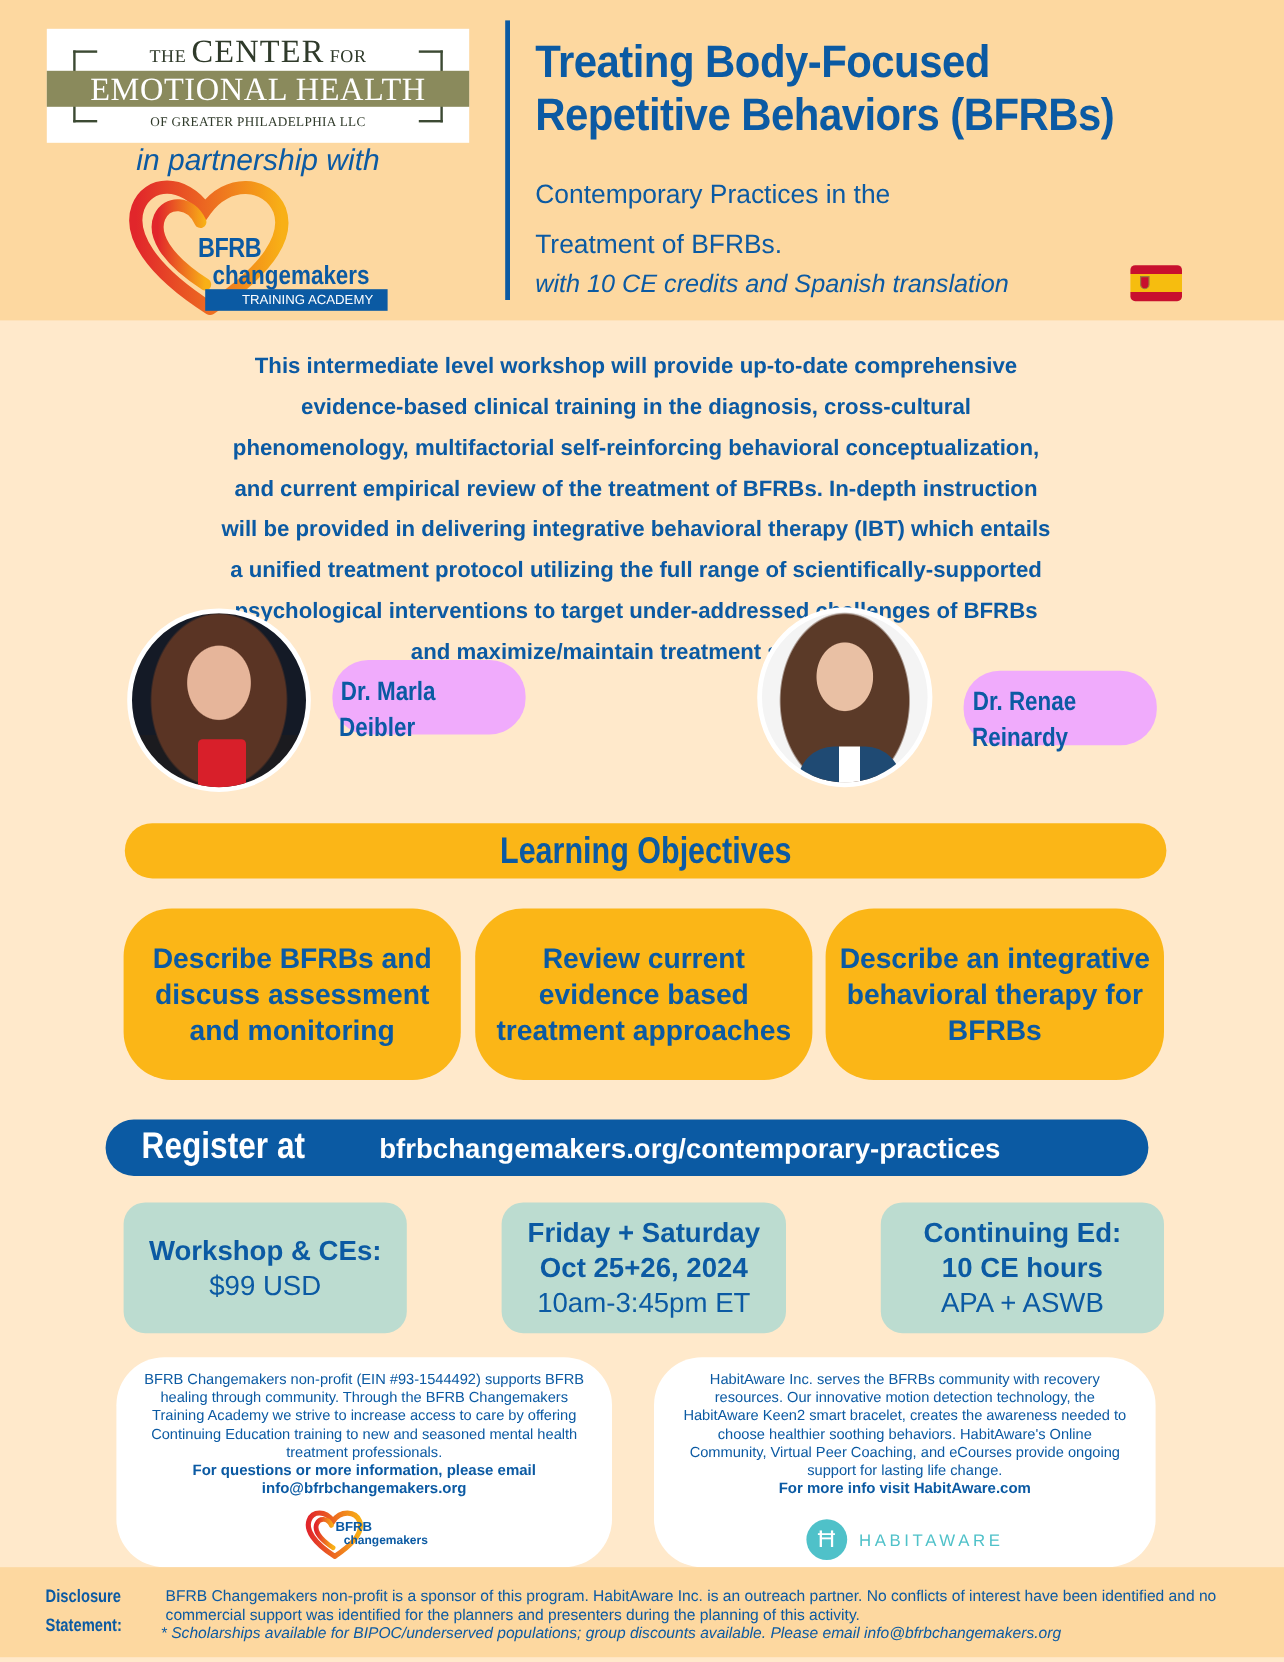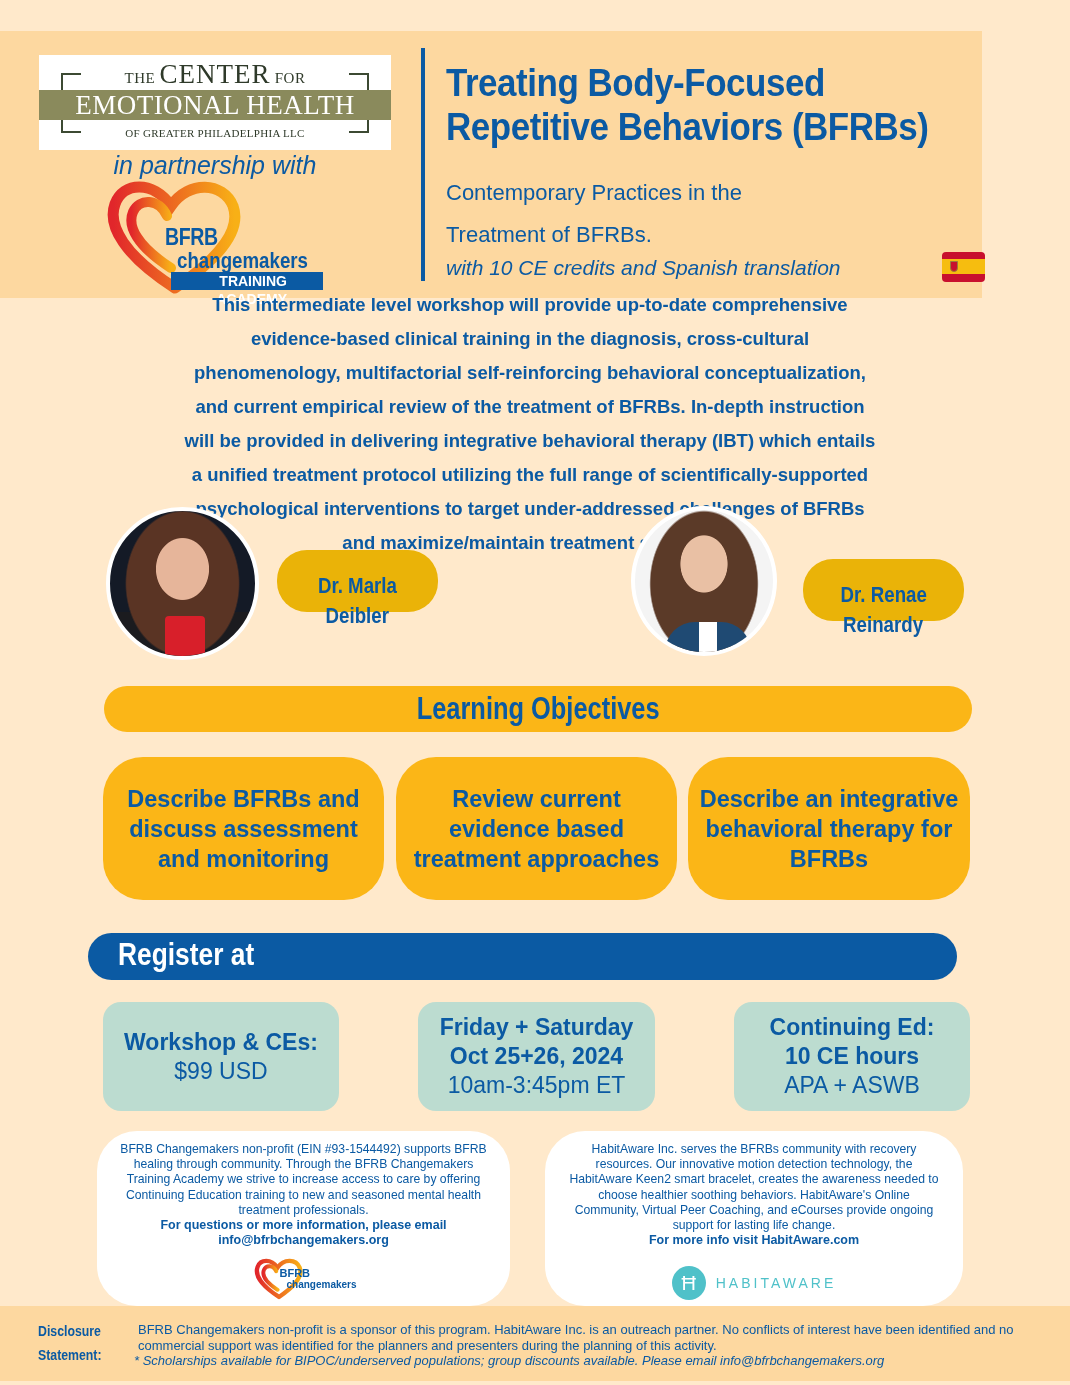--- a/index.html
+++ b/index.html
@@ -1,42 +1,42 @@
 <!DOCTYPE html>
 <html><head>
 <meta charset="utf-8">
 <style>
   * { box-sizing: border-box; margin: 0; padding: 0; }
   html, body { width: 1070px; height: 1385px; overflow: hidden; }
   body { background: #ffe9cb; font-family: "Liberation Sans", sans-serif; color: #0b5aa3; position: relative; }
-  .header { position: absolute; left: 0; top: 0; width: 982px; height: 267px; background: #fdd8a0; margin-top: 31px; }
+  .header { position: absolute; left: 0; top: 0; width: 1070px; height: 267px; background: #fdd8a0; }
   .ceh-logo { position: absolute; left: 39px; top: 24px; width: 352px; height: 95px; background: #fff; }
   .ceh-top { position: absolute; top: 4px; left: 0; width: 100%; text-align: center; font-family: "Liberation Serif", serif; color: #2f3a2a; font-size: 15px; letter-spacing: 0.5px; }
   .ceh-top b { font-size: 27px; font-weight: normal; letter-spacing: 1px; }
   .ceh-band { position: absolute; left: 0; top: 35px; width: 100%; height: 30px; background: #8a8a5c; color: #fff; font-family: "Liberation Serif", serif; font-size: 27px; text-align: center; line-height: 30px; letter-spacing: 0.5px; }
   .ceh-bottom { position: absolute; top: 72px; width: 100%; text-align: center; font-family: "Liberation Serif", serif; color: #2f3a2a; font-size: 11px; letter-spacing: 0.3px; }
   .ceh-bracket { position: absolute; border: 2px solid #3c4a33; }
   .partner { position: absolute; left: 40px; top: 120px; width: 350px; text-align: center; font-style: italic; font-size: 25px; color: #0b5aa3; }
   .bfrb-logo { position: absolute; left: 105px; top: 145px; width: 220px; height: 118px; }
   .bfrb-logo .t1 { position: absolute; left: 60px; top: 48px; font-weight: bold; font-size: 23px; color: #0b5aa3; font-family: "Liberation Sans", sans-serif; letter-spacing: -0.5px; transform: scaleX(0.85); transform-origin: left; }
   .bfrb-logo .t2 { position: absolute; left: 72px; top: 72px; font-weight: bold; font-size: 22px; color: #0b5aa3; transform: scaleX(0.85); transform-origin: left; }
-  .bfrb-logo .t3 { position: absolute; left: 66px; top: 96px; width: 152px; height: 18px; background: #0b5aa3; color: #fff; font-size: 14px; font-weight: bold; text-align: right; padding-right: 36px; line-height: 18px; }
+  .bfrb-logo .t3 { position: absolute; left: 66px; top: 96px; width: 152px; height: 18px; background: #0b5aa3; color: #fff; font-size: 11px; font-weight: normal; text-align: right; padding-right: 12px; line-height: 18px; }
   .vline { position: absolute; left: 421px; top: 17px; width: 4px; height: 233px; background: #0b5aa3; }
   .title { position: absolute; left: 446px; top: 30px; font-family: "Liberation Sans Narrow", "Liberation Sans", sans-serif; font-weight: bold; font-size: 38px; line-height: 44px; color: #0b5aa3; letter-spacing: -0.5px; transform: scaleX(0.92); transform-origin: left; }
   .subtitle { position: absolute; left: 446px; top: 141px; font-size: 22px; line-height: 42px; color: #0b5aa3; font-weight: normal; }
   .tagline { position: absolute; left: 446px; top: 225px; font-size: 21px; font-style: italic; color: #0b5aa3; }
   .flag { position: absolute; left: 942px; top: 221px; width: 43px; height: 30px; border-radius: 4px; overflow: hidden; background: linear-gradient(#c8102e 0 25%, #f6bd0f 25% 75%, #c8102e 75% 100%); }
   .flag span { position: absolute; left: 8px; top: 9px; width: 8px; height: 11px; background: #c8102e; border: 1px solid #9a7c3a; border-radius: 0 0 4px 4px; }
   .intro { position: absolute; left: 180px; top: 288px; width: 700px; text-align: center; font-weight: bold; font-size: 18.5px; line-height: 34px; color: #0b5aa3; }
   .photo { position: absolute; border-radius: 50%; border: 4px solid #fff; overflow: hidden; }
   .photo1 { left: 106px; top: 507px; width: 153px; height: 153px; background: radial-gradient(ellipse 30% 35% at 50% 40%, #e6b59a 0 60%, transparent 62%), radial-gradient(ellipse 55% 70% at 50% 50%, #5a3424 0 70%, transparent 72%), linear-gradient(180deg, #141a26 0 70%, #1b1b1f 70% 100%); }
   .photo1::after { content:""; position:absolute; left:55px; top:105px; width:40px; height:45px; background:#d81f2a; border-radius: 4px 4px 0 0; }
   .photo2 { left: 631px; top: 506px; width: 146px; height: 150px; background: radial-gradient(ellipse 28% 33% at 50% 38%, #e9c0a4 0 60%, transparent 62%), radial-gradient(ellipse 55% 72% at 50% 52%, #5b3a28 0 70%, transparent 72%), #f4f4f4; }
   .photo2::after { content:""; position:absolute; left:30px; top:112px; width:86px; height:40px; background: linear-gradient(90deg, #1f4a73 0 40%, #fff 40% 60%, #1f4a73 60%); border-radius: 30px 30px 0 0; }
-  .name-pill { position: absolute; background: #eab308; border-radius: 30px; text-align: center; font-weight: bold; font-size: 22px; line-height: 30px; color: #0b5aa3; padding-top: 21px; transform-origin: center; }
+  .name-pill { position: absolute; background: #f0abfc; border-radius: 30px; font-weight: bold; font-size: 22px; line-height: 30px; color: #0b5aa3; padding-top: 11px; transform-origin: center; }
   .name-pill span { display: inline-block; transform: scaleX(0.85); }
   .pill1 { left: 277px; top: 550px; width: 161px; height: 62px; }
   .pill2 { left: 803px; top: 559px; width: 161px; height: 62px; }
   .lo-bar { position: absolute; left: 104px; top: 686px; width: 868px; height: 46px; border-radius: 23px; background: #fbb617; text-align: center; }
   .lo-bar span { display: inline-block; font-weight: bold; font-size: 31px; line-height: 46px; color: #0b5aa3; transform: scaleX(0.82); }
   .obj { position: absolute; top: 757px; height: 143px; border-radius: 40px; background: #fbb617; display: flex; align-items: center; justify-content: center; text-align: center; font-weight: bold; font-size: 23.5px; line-height: 30px; color: #0b5aa3; padding: 0 10px; }
   .obj1 { left: 103px; width: 281px; }
   .obj2 { left: 396px; width: 281px; }
   .obj3 { left: 688px; width: 282px; }
   .reg { position: absolute; left: 88px; top: 933px; width: 869px; height: 47px; border-radius: 24px; background: #0b5aa3; color: #fff; }
@@ -116,20 +116,21 @@
   <span>Dr. Renae</span><br><span>Reinardy</span>
 </div>
 
 <div class="lo-bar"><span>Learning Objectives</span></div>
 <div class="obj obj1">Describe BFRBs and discuss assessment and monitoring</div>
 <div class="obj obj2">Review current evidence based treatment approaches</div>
 <div class="obj obj3">Describe an integrative behavioral therapy for BFRBs</div>
 
 <div class="reg">
   <span class="lbl">Register at</span>
+  <span class="url">bfrbchangemakers.org/contemporary-practices</span>
 </div>
 
 <div class="info info1">
   <div class="b">Workshop &amp; CEs:</div>
   <div class="n">$99 USD</div>
 </div>
 <div class="info info2">
   <div class="b">Friday + Saturday</div>
   <div class="b">Oct 25+26, 2024</div>
   <div class="n">10am-3:45pm ET</div>

